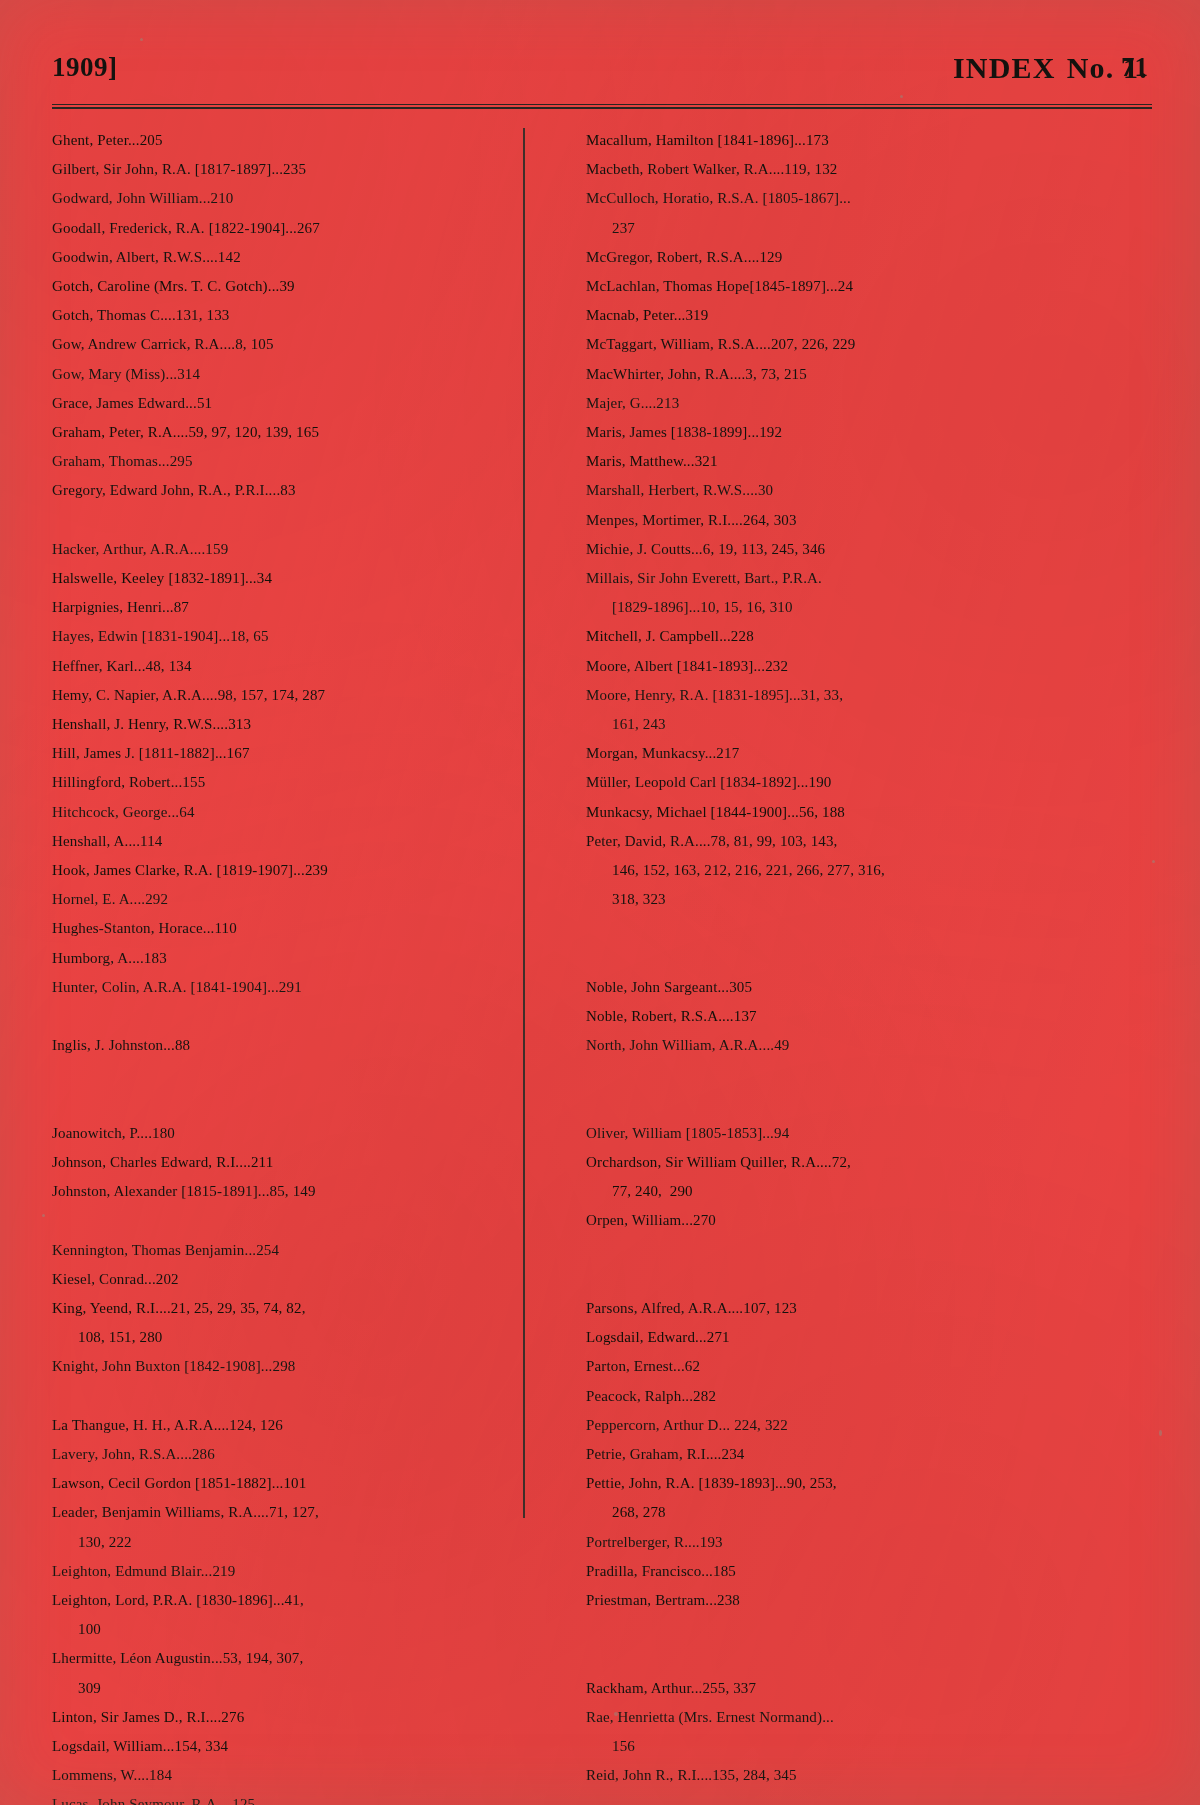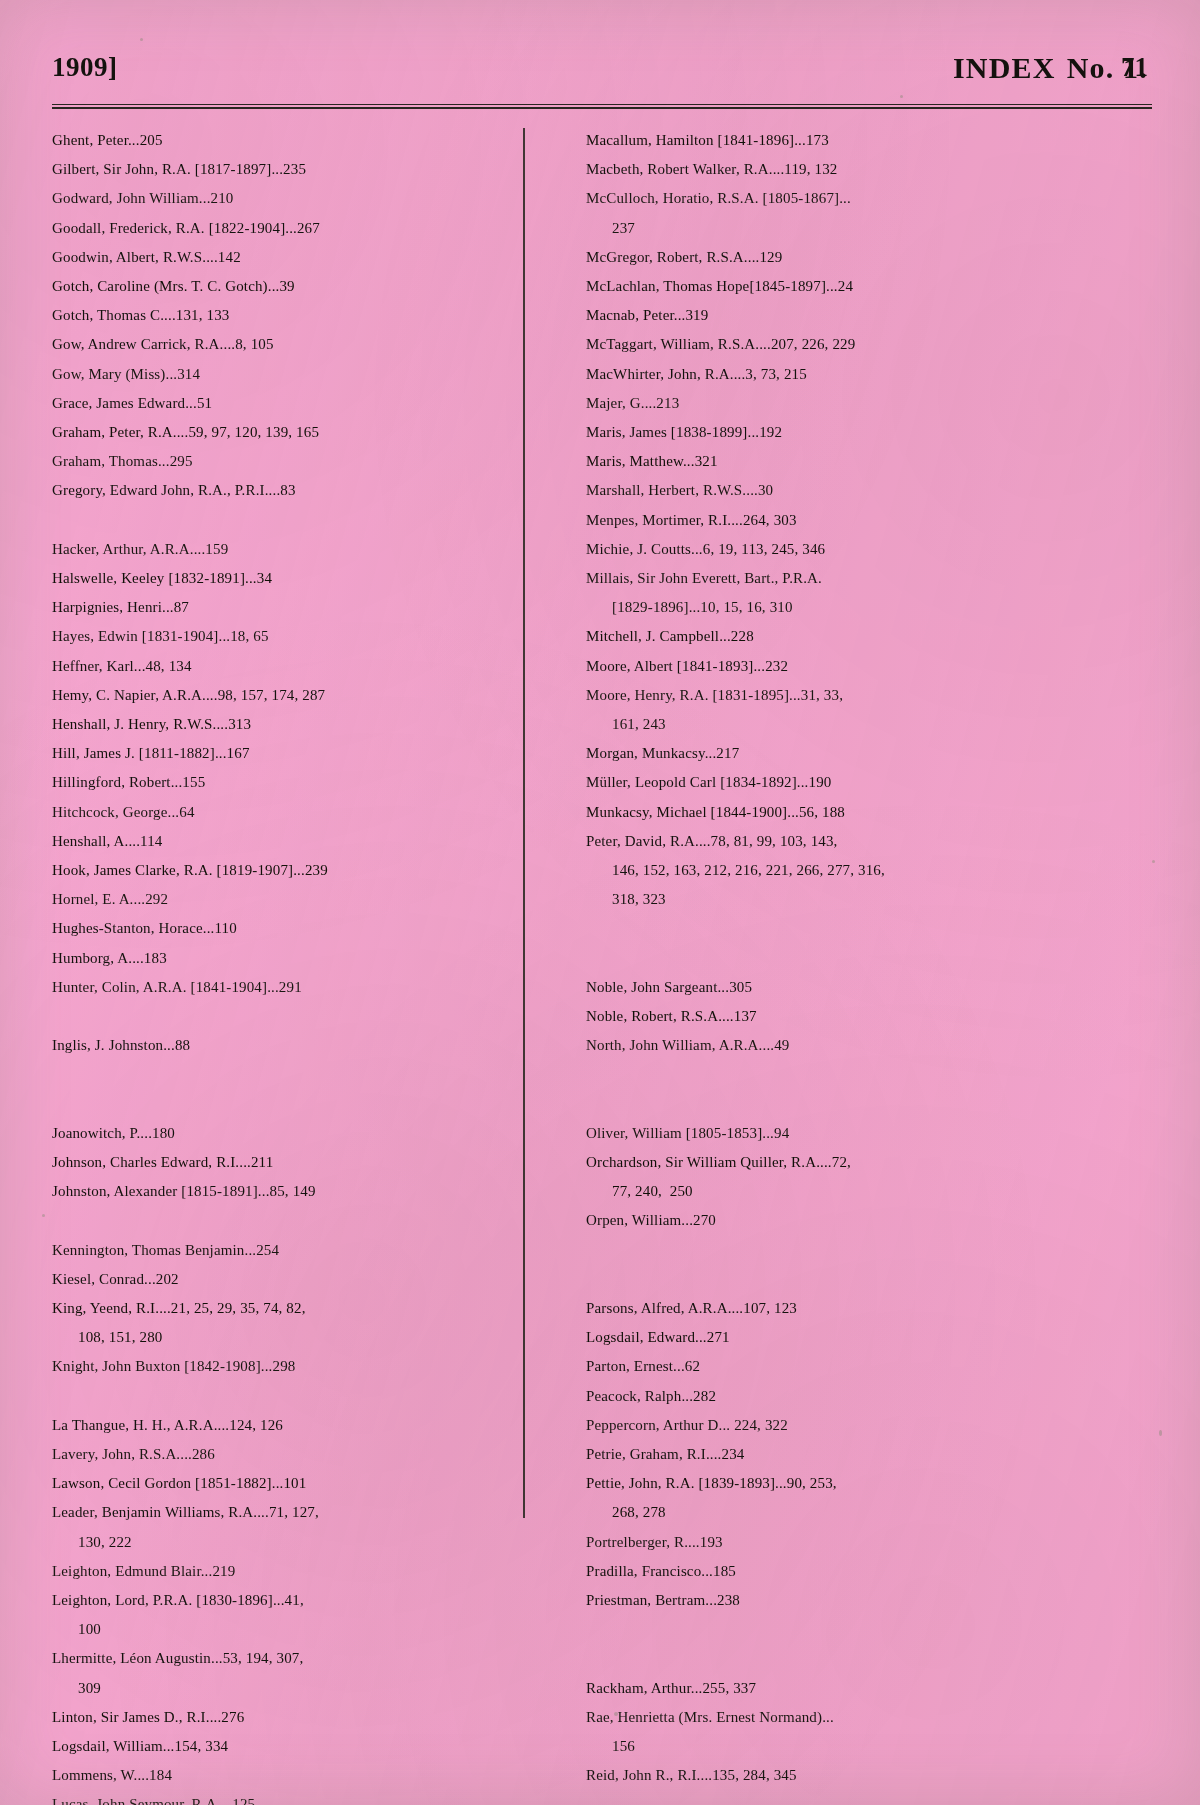--- a/index.html
+++ b/index.html
@@ -6,21 +6,21 @@
   html, body {
     margin: 0;
     padding: 0;
     background: #8f8f8f;
   }
   .page {
     position: relative;
     width: 1200px;
     height: 1805px;
     margin: 0 auto;
-    background: #f9a8d4;
+    background: #ef4444;
     overflow: hidden;
     font-family: "Liberation Serif", "DejaVu Serif", serif;
     color: #15130f;
   }
   
   .page::before {
     content: "";
     position: absolute;
     inset: 0;
     pointer-events: none;
@@ -252,21 +252,21 @@
         <div class="entry"><span>Munkacsy, Michael [1844-1900]...56, 188</span></div>
         <div class="entry"><span>Peter, David, R.A....78, 81, 99, 103, 143,</span><span class="cont">146, 152, 163, 212, 216, 221, 266, 277, 316,</span><span class="cont">318, 323</span></div>
         <div class="gapblock"></div>
         <div class="gapblock"></div>
         <div class="entry"><span>Noble, John Sargeant...305</span></div>
         <div class="entry"><span>Noble, Robert, R.S.A....137</span></div>
         <div class="entry"><span>North, John William, A.R.A....49</span></div>
         <div class="gapblock"></div>
         <div class="gapblock"></div>
         <div class="entry"><span>Oliver, William [1805-1853]...94</span></div>
-        <div class="entry"><span>Orchardson, Sir William Quiller, R.A....72,</span><span class="cont">77, 240,  250</span></div>
+        <div class="entry"><span>Orchardson, Sir William Quiller, R.A....72,</span><span class="cont">77, 240,  290</span></div>
         <div class="entry"><span>Orpen, William...270</span></div>
         <div class="gapblock"></div>
         <div class="gapblock"></div>
         <div class="entry"><span>Parsons, Alfred, A.R.A....107, 123</span></div>
         <div class="entry"><span>Logsdail, Edward...271</span></div>
         <div class="entry"><span>Parton, Ernest...62</span></div>
         <div class="entry"><span>Peacock, Ralph...282</span></div>
         <div class="entry"><span>Peppercorn, Arthur D... 224, 322</span></div>
         <div class="entry"><span>Petrie, Graham, R.I....234</span></div>
         <div class="entry"><span>Pettie, John, R.A. [1839-1893]...90, 253,</span><span class="cont">268, 278</span></div>

